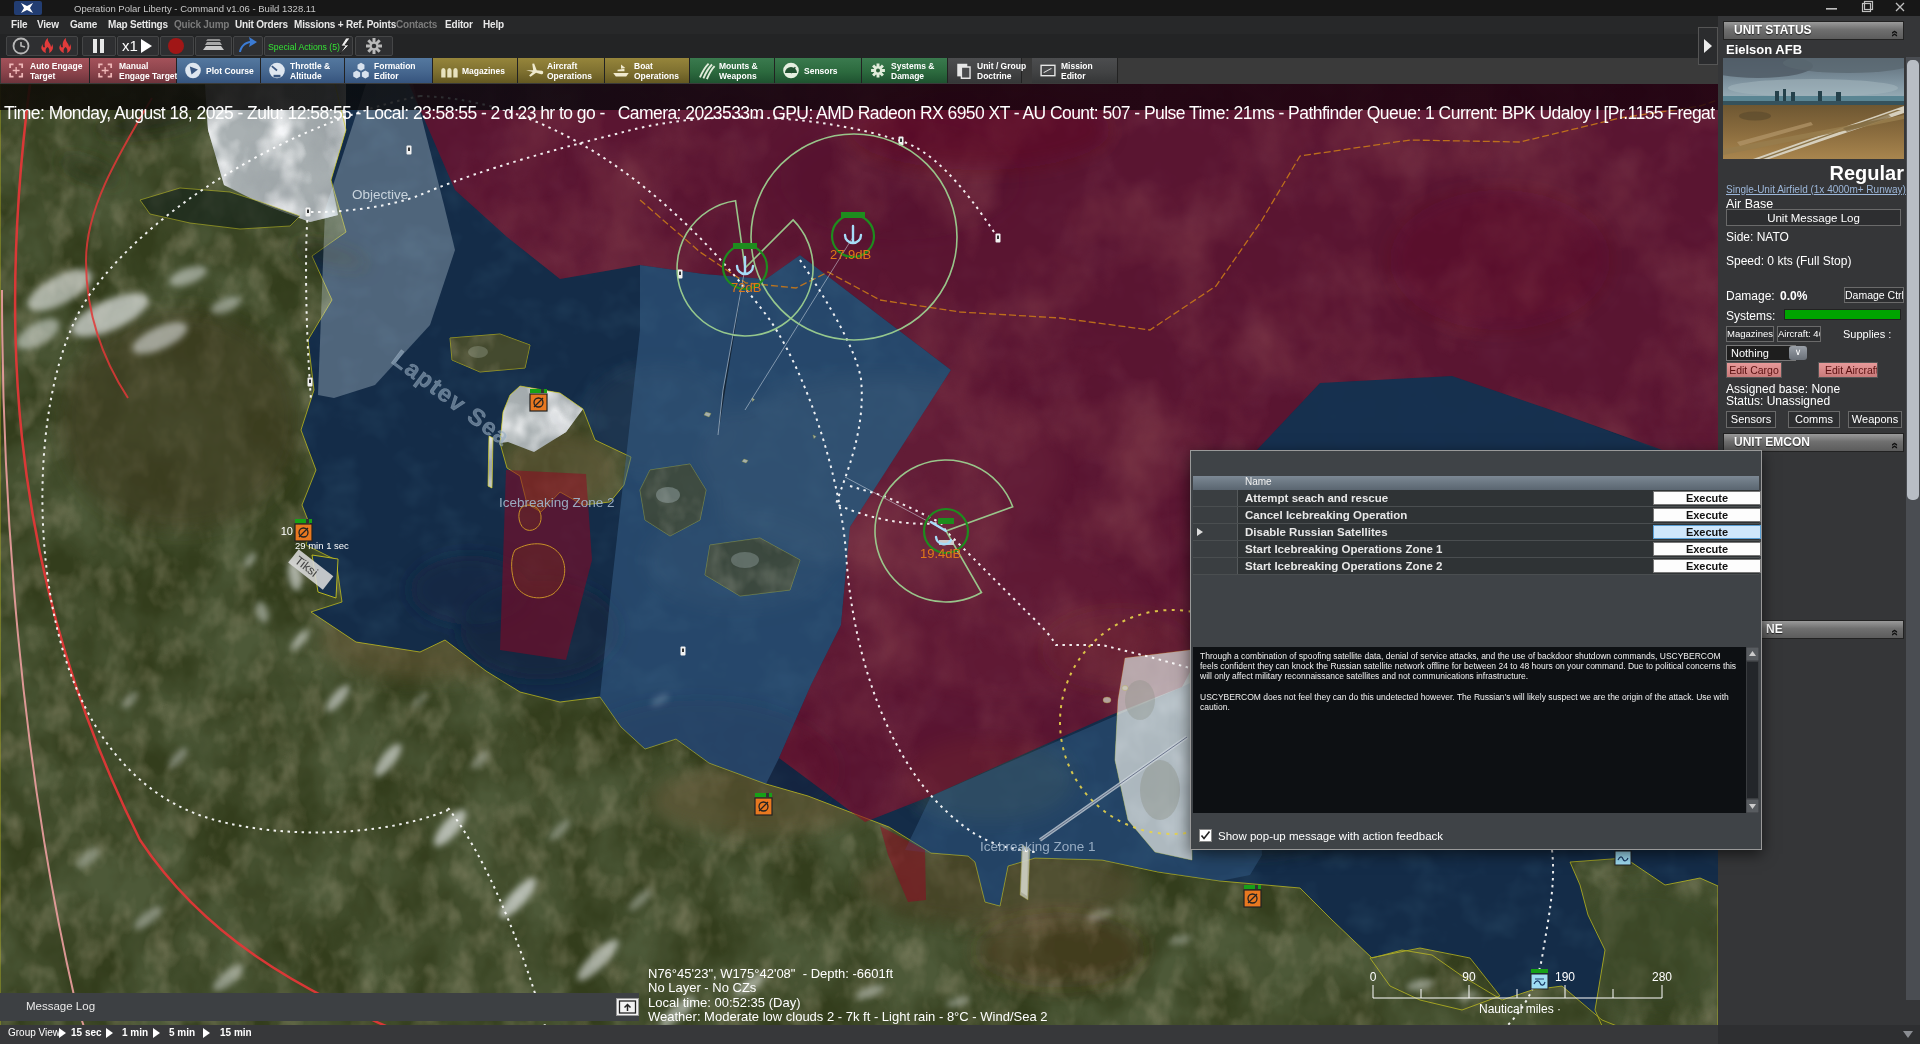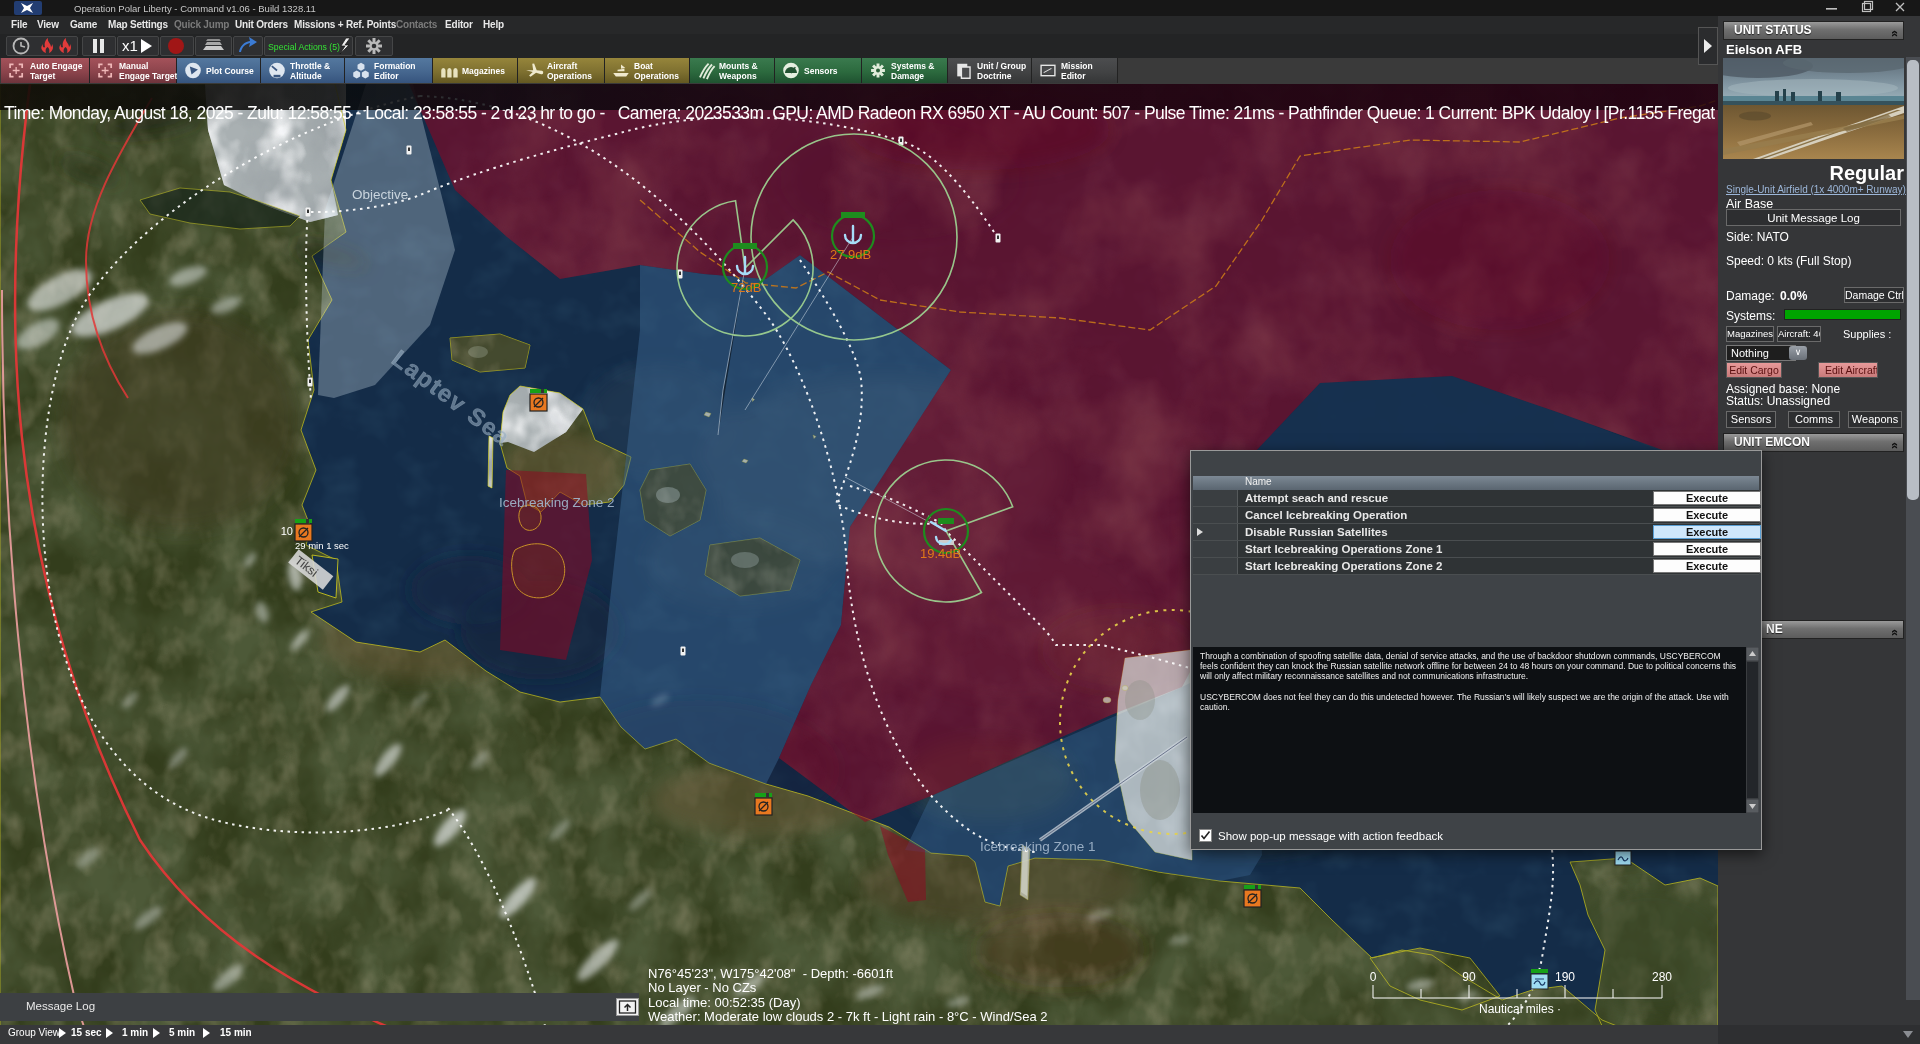--- a/index.html
+++ b/index.html
@@ -500,21 +500,21 @@
         <g fill="#e0ecda">
           <circle cx="12" cy="11" r="5"></circle>
           <g stroke="#e0ecda" stroke-width="3.4">
             <path d="M12,3 L12,19 M4,11 L20,11 M6.3,5.3 L17.7,16.7 M17.7,5.3 L6.3,16.7"></path>
           </g>
           <circle cx="12" cy="11" r="2.3" fill="#2a5f38"></circle>
         </g>
       </svg>
       <span class="lab">Systems &amp;<br>Damage</span>
     </div>
-<div class="t2b" style="left:948px;width:84px;background:linear-gradient(180deg,#4c4d4f 0%,#424344 55%,#353637 100%);">
+<div class="t2b" style="left:948px;width:74px;background:linear-gradient(180deg,#4c4d4f 0%,#424344 55%,#353637 100%);">
       <svg class="ic" viewBox="0 0 24 22">
         <g fill="none" stroke="#e6e6e6" stroke-width="1.6">
           <rect x="5" y="4" width="10" height="13" fill="#e6e6e6"></rect>
           <path d="M9,7 L19,7 L19,20 L9,20 Z" fill="#4a4b4d"></path>
         </g>
       </svg>
       <span class="lab">Unit / Group<br>Doctrine</span>
     </div>
 <div class="t2b" style="left:1032px;width:86px;background:linear-gradient(180deg,#4c4d4f 0%,#424344 55%,#353637 100%);">
       <svg class="ic" viewBox="0 0 24 22">

